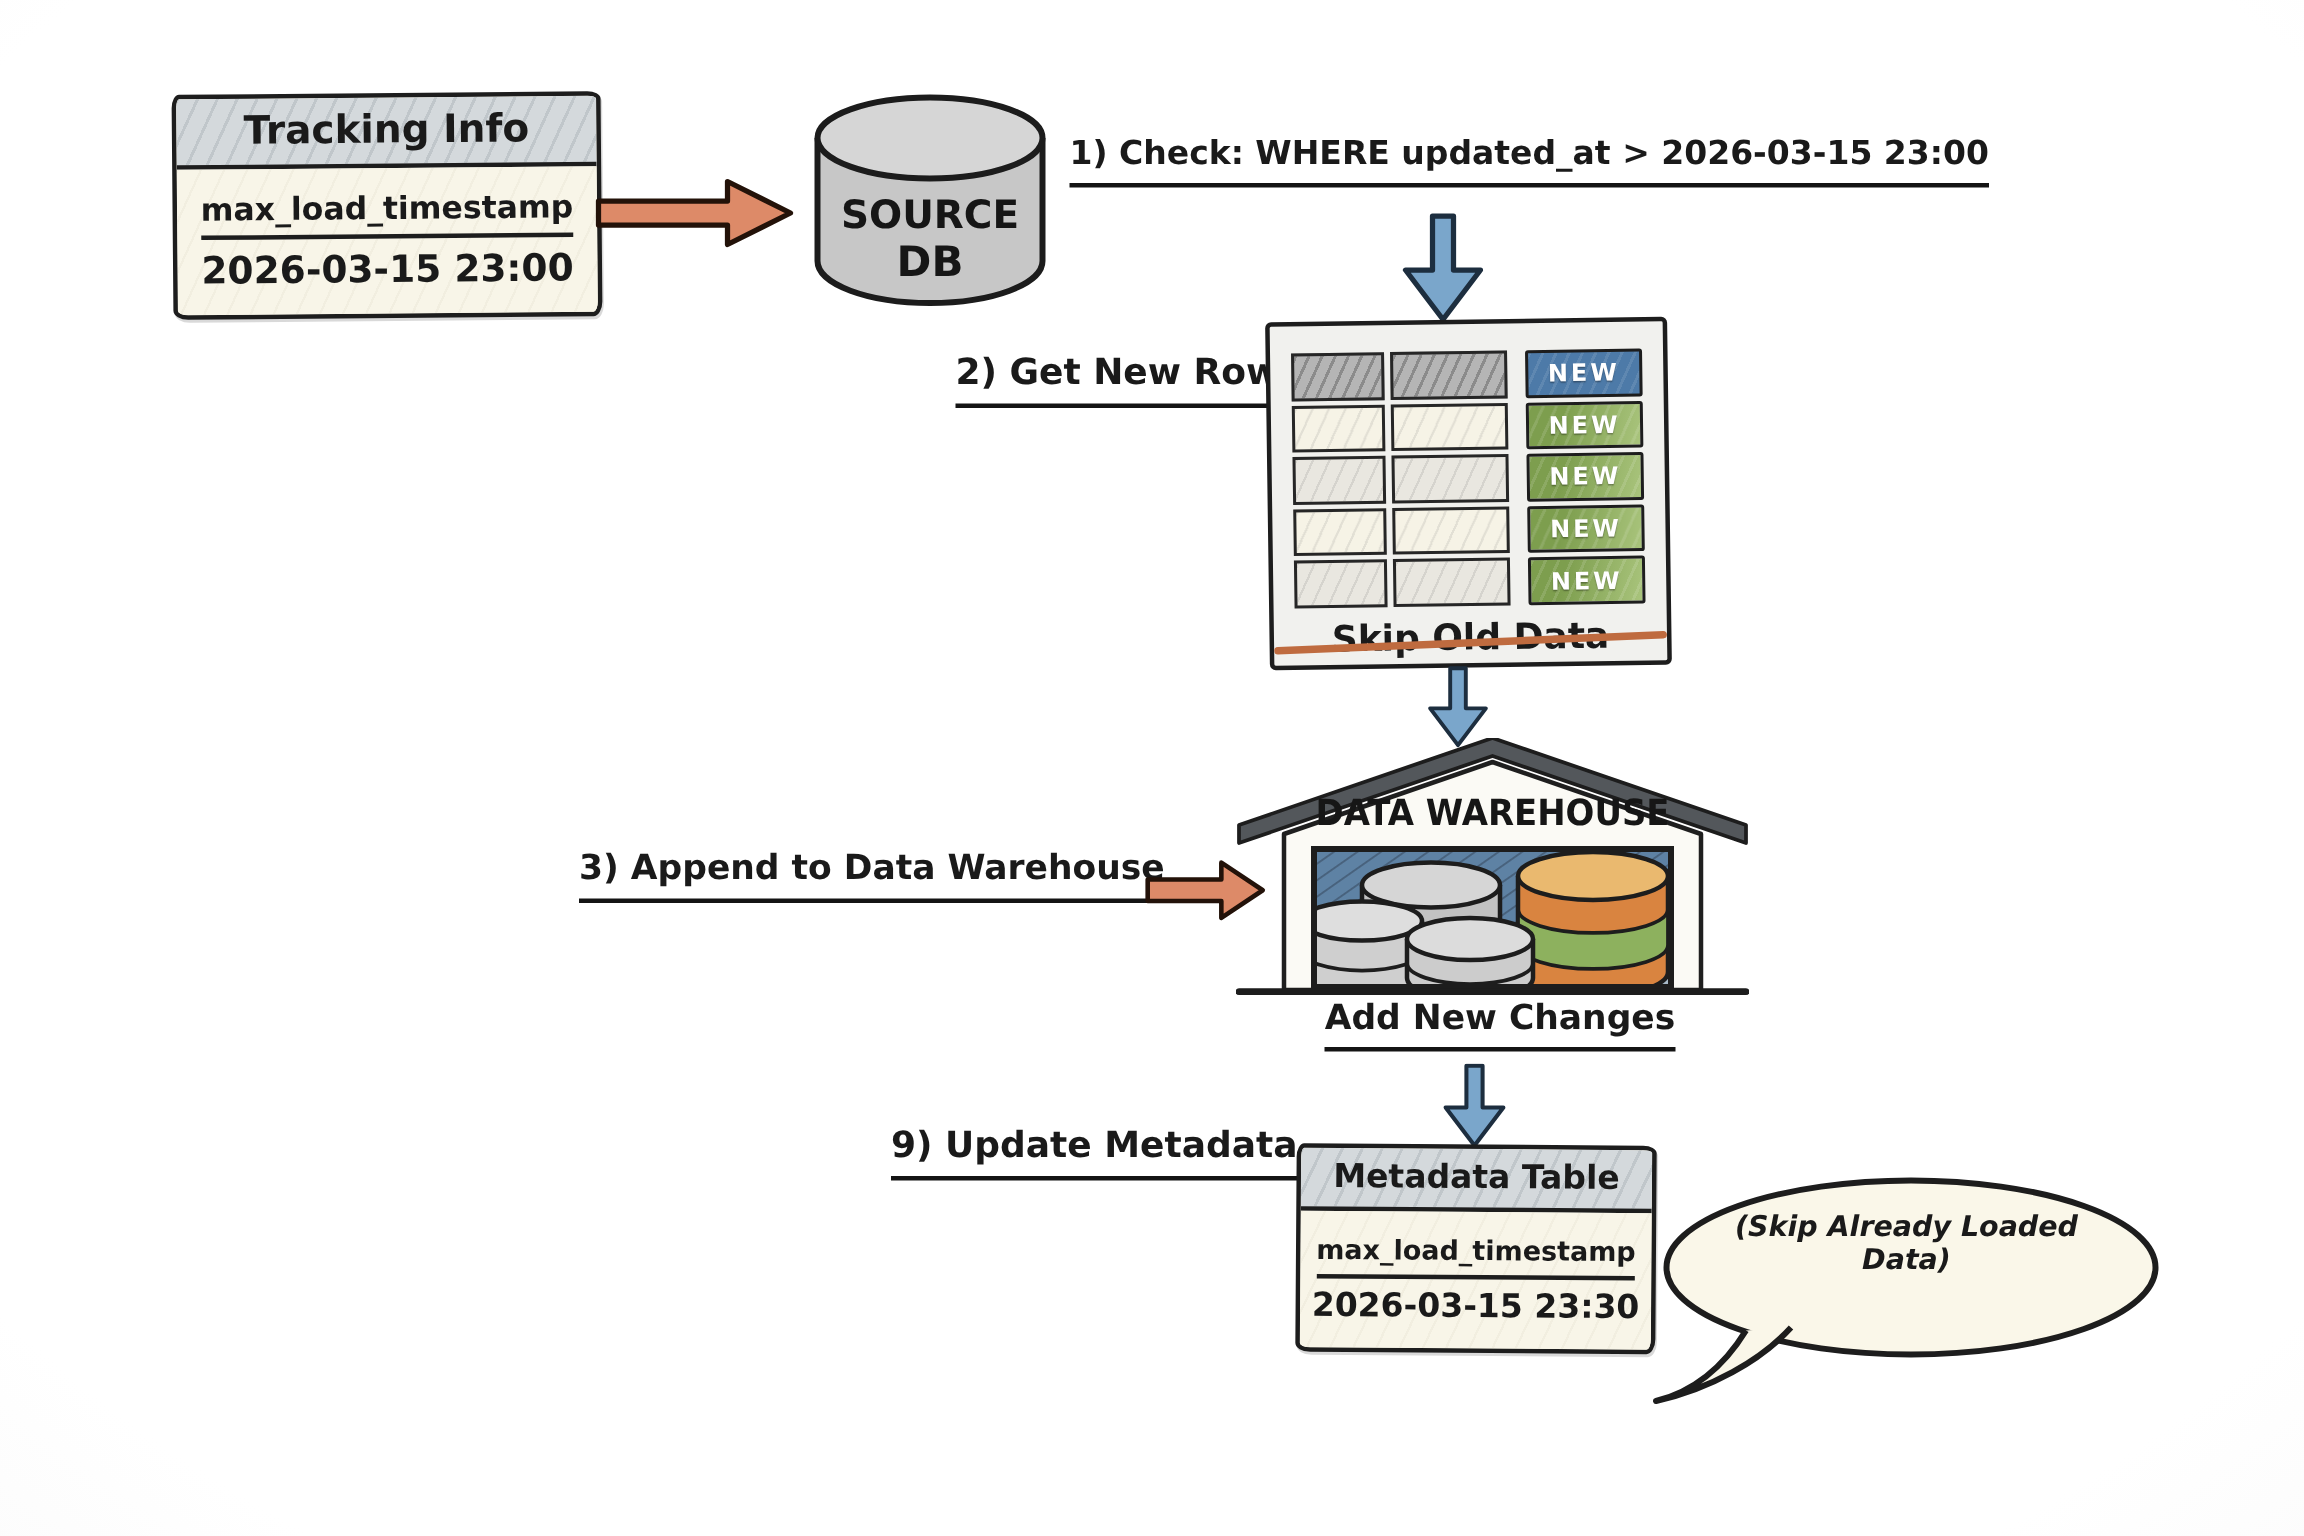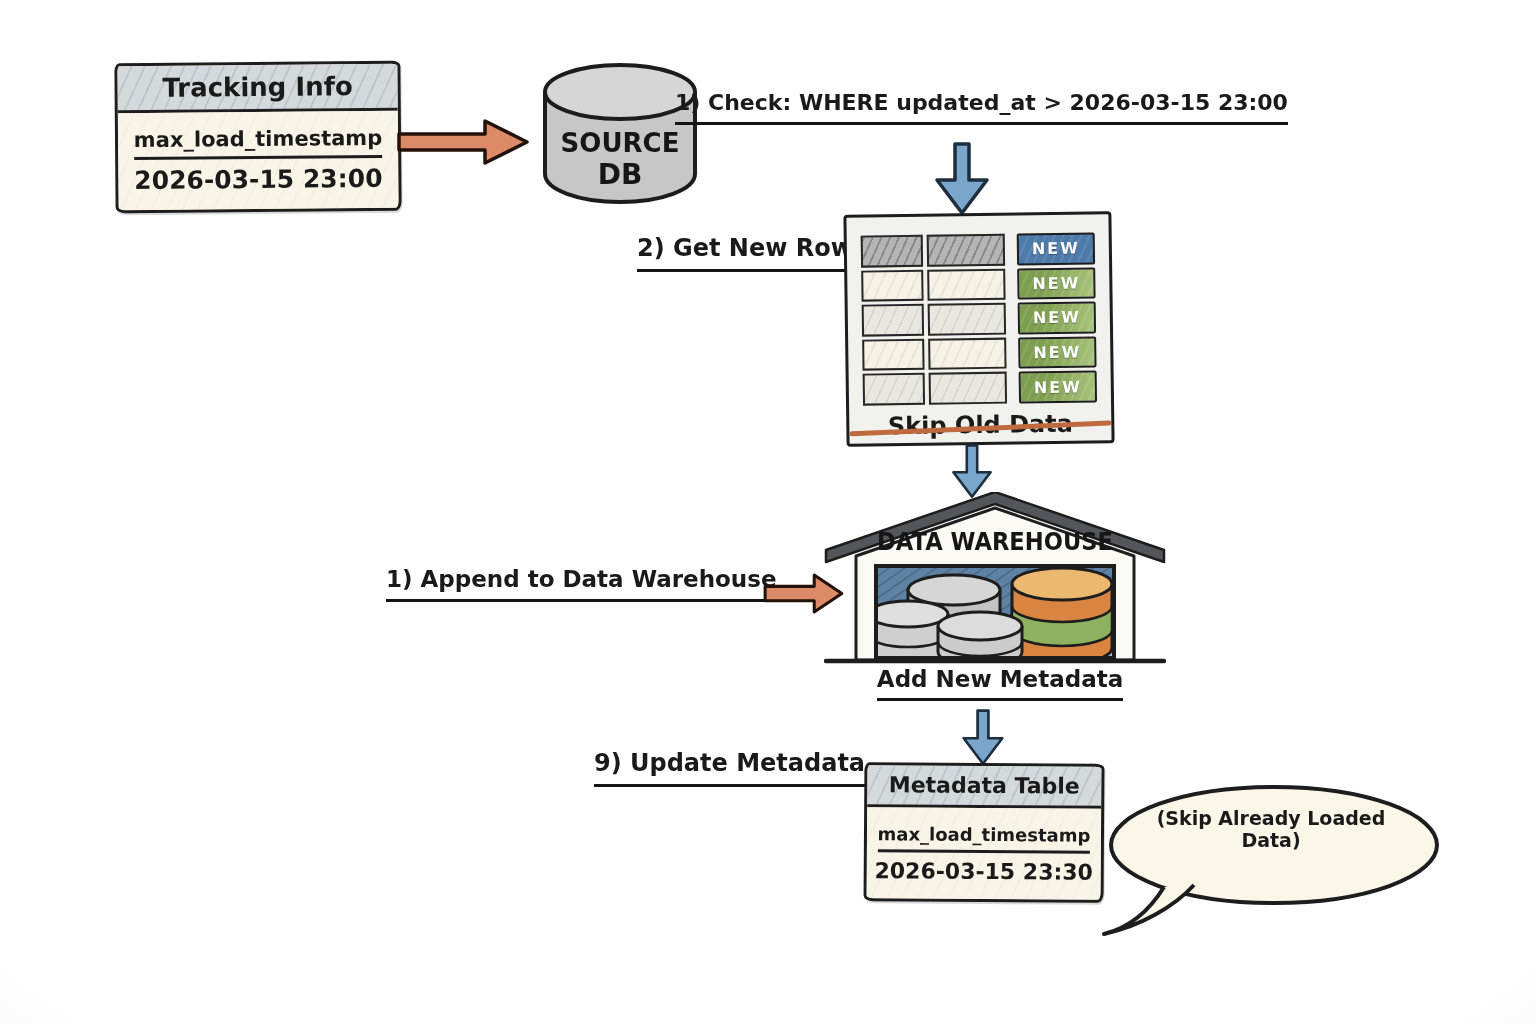--- a/index.html
+++ b/index.html
@@ -42,21 +42,21 @@
   .tracking .field-value { font-size:25px; }
 
   .metadata { left:864px; top:763px; width:240px; height:139px; transform:rotate(0.4deg); }
   .metadata .box-header { height:42px; font-size:22px; }
   .metadata .field-name { font-size:18px; }
   .metadata .field-value { font-size:22px; }
 
   
   .step { position:absolute; font-weight:700; white-space:nowrap; }
   .step .u { display:inline-block; border-bottom:3.5px solid #141414; padding-bottom:7px; }
-  .step1 { left:675px; top:90px;  font-size:22px; }
+  .step1 { left:713px; top:90px;  font-size:22px; }
   .step2 { left:637px; top:234px; font-size:24px; }
   .step3 { left:386px; top:566px; font-size:23px; }
   .step4 { left:594px; top:749px; font-size:24px; }
 
   
   .arrow { position:absolute; }
   .arrow-orange-1 { left:396px; top:116px; width:136px; height:52px; }
   .arrow-orange-2 { left:763px; top:571px; width:82px;  height:45px; }
   .arrow-down-1 { left:931px; top:142px; width:62px; height:74px; }
   .arrow-down-2 { left:944px; top:444px; width:56px; height:55px; }
@@ -64,21 +64,21 @@
 
   
   .sourcedb  { position:absolute; left:537px; top:62px;  width:166px; height:146px; }
   .warehouse { position:absolute; left:824px; top:492px; width:342px; height:176px; }
   .bubble    { position:absolute; left:1094px; top:782px; width:350px; height:156px; }
   .bubble-text {
     position:absolute; left:1126px; top:801px; width:290px; text-align:center;
   }
   .bubble-line1 { font-weight:700; font-size:22px; display:inline-block;
     border-bottom:3px solid #1a1a1a; padding-bottom:5px; }
-  .bubble-line2 { font-weight:700; font-size:19px; margin-top:6px; }
+  .bubble-line2 { font-weight:700; font-size:19px; margin-top:6px;font-style:italic; }
 
   .wh-caption { position:absolute; left:876px; top:666px; width:248px; text-align:center; }
   .wh-caption .u { display:inline-block; font-weight:700; font-size:23px;
     border-bottom:3px solid #141414; padding-bottom:6px; white-space:nowrap; }
 
   
   .table-card {
     position:absolute; left:845px; top:213px; width:268px; height:232px;
     background:#f1f1ee; border:3.5px solid #1d1d1d; border-radius:4px;
     transform:rotate(-0.8deg); padding:18px 14px 0 14px;
@@ -199,21 +199,21 @@
       <span class="skip-text">Skip Old Data</span>
       <div class="skip-strike"></div>
     </div>
   </div>
 
   <svg class="arrow arrow-down-2" viewBox="0 0 62 74">
     <polygon points="24,2 38,2 38,38 56,38 31,71 6,38 24,38" fill="#7aa6cb" stroke="#1d2e3f" stroke-width="3.5" stroke-linejoin="round"></polygon>
   </svg>
 
   <div class="step step3">
-    <span class="u">1) Append to Data Warehouse</span>
+    <span class="u">3) Append to Data Warehouse</span>
   </div>
   <svg class="arrow arrow-orange-2" viewBox="0 0 80 44">
     <polygon points="2,15 50,15 50,4 77,22 50,40 50,29 2,29" fill="#dd8a68" stroke="#231209" stroke-width="3" stroke-linejoin="round"></polygon>
   </svg>
 
   <svg class="warehouse" viewBox="0 0 342 176">
     <defs>
       <pattern id="doorHatch" width="9" height="9" patternUnits="userSpaceOnUse" patternTransform="rotate(55)">
         <rect width="9" height="9" fill="#5e82a4"></rect>
         <line x1="0" y1="0" x2="0" y2="9" stroke="#47617c" stroke-width="2.5"></line>
@@ -261,21 +261,21 @@
         <path d="M114,150 A42,14 0 0 0 198,150" fill="none" stroke="#1d1d1d" stroke-width="2.5"></path>
         <ellipse cx="156" cy="134" rx="42" ry="14" fill="#dcdcdc" stroke="#1d1d1d" stroke-width="3"></ellipse>
       </g>
     </g>
 
     <rect x="52" y="74" width="238" height="92" fill="none" stroke="#1d1d1d" stroke-width="4"></rect>
     <line x1="2" y1="169" x2="340" y2="169" stroke="#1d1d1d" stroke-width="4.5" stroke-linecap="round"></line>
   </svg>
 
   <div class="wh-caption">
-    <span class="u">Add New Metadata</span>
+    <span class="u">Add New Changes</span>
   </div>
 
   <svg class="arrow arrow-down-3" viewBox="0 0 62 74">
     <polygon points="24,2 38,2 38,38 56,38 31,71 6,38 24,38" fill="#7aa6cb" stroke="#1d2e3f" stroke-width="3.5" stroke-linejoin="round"></polygon>
   </svg>
 
   <div class="step step4">
     <span class="u">9) Update Metadata</span>
   </div>
 

